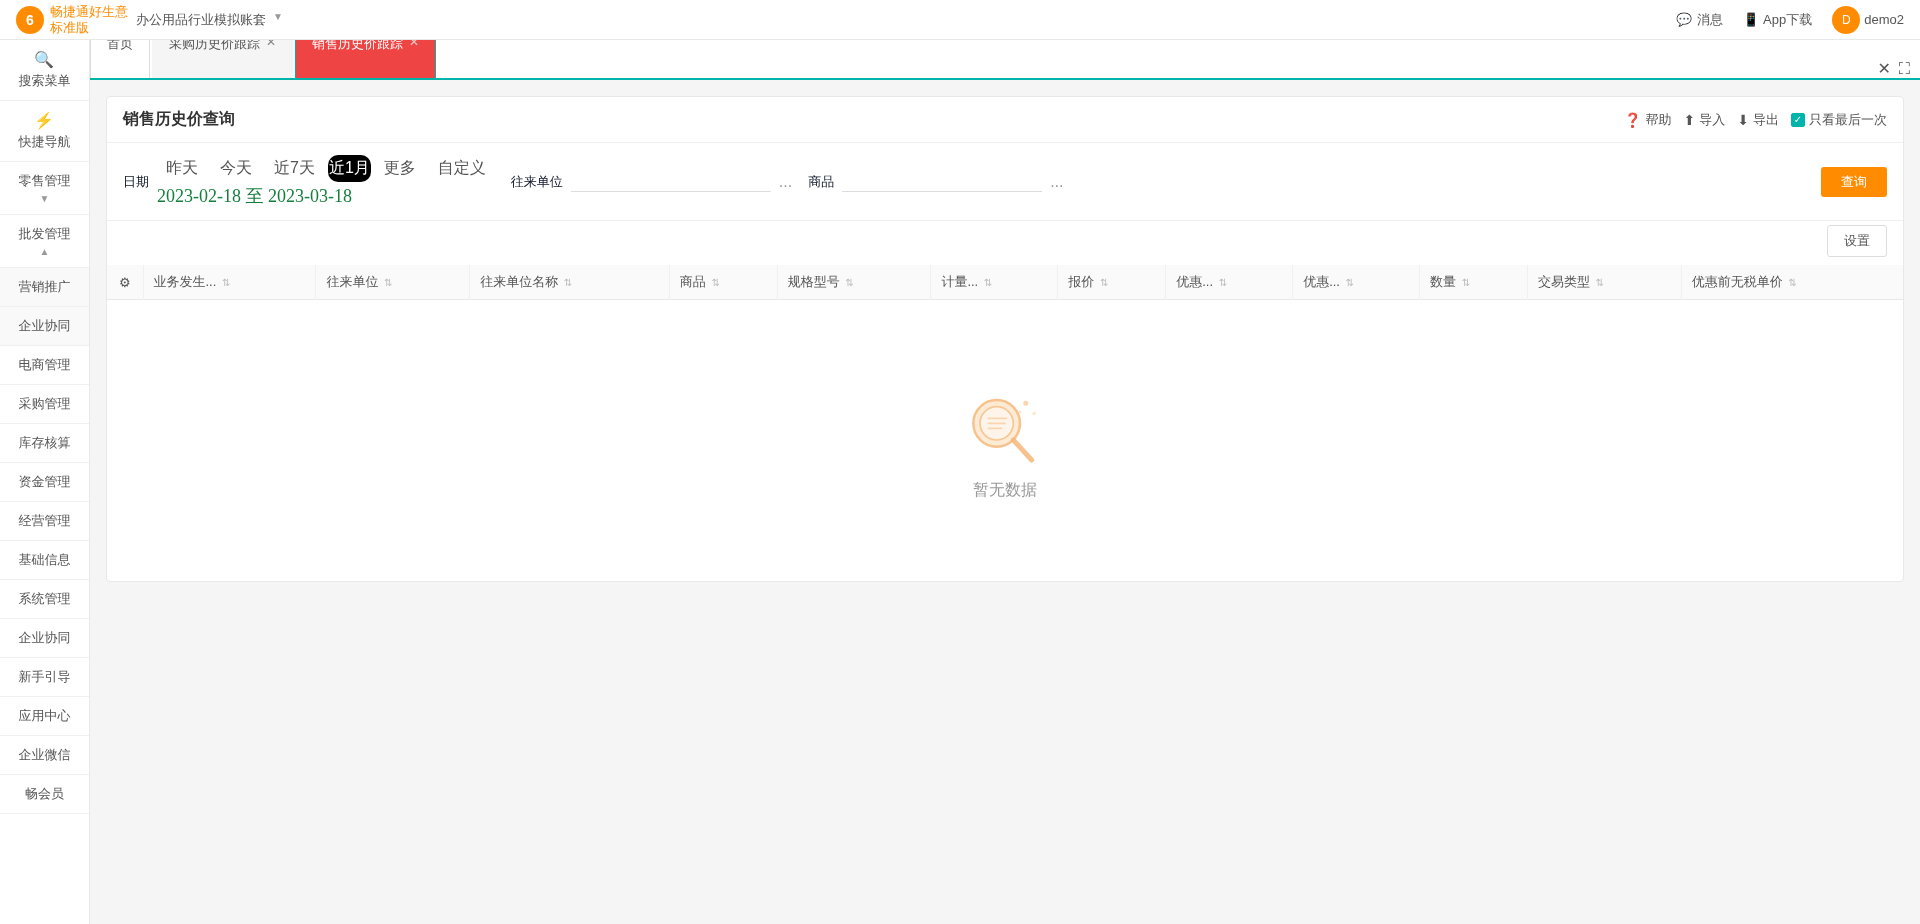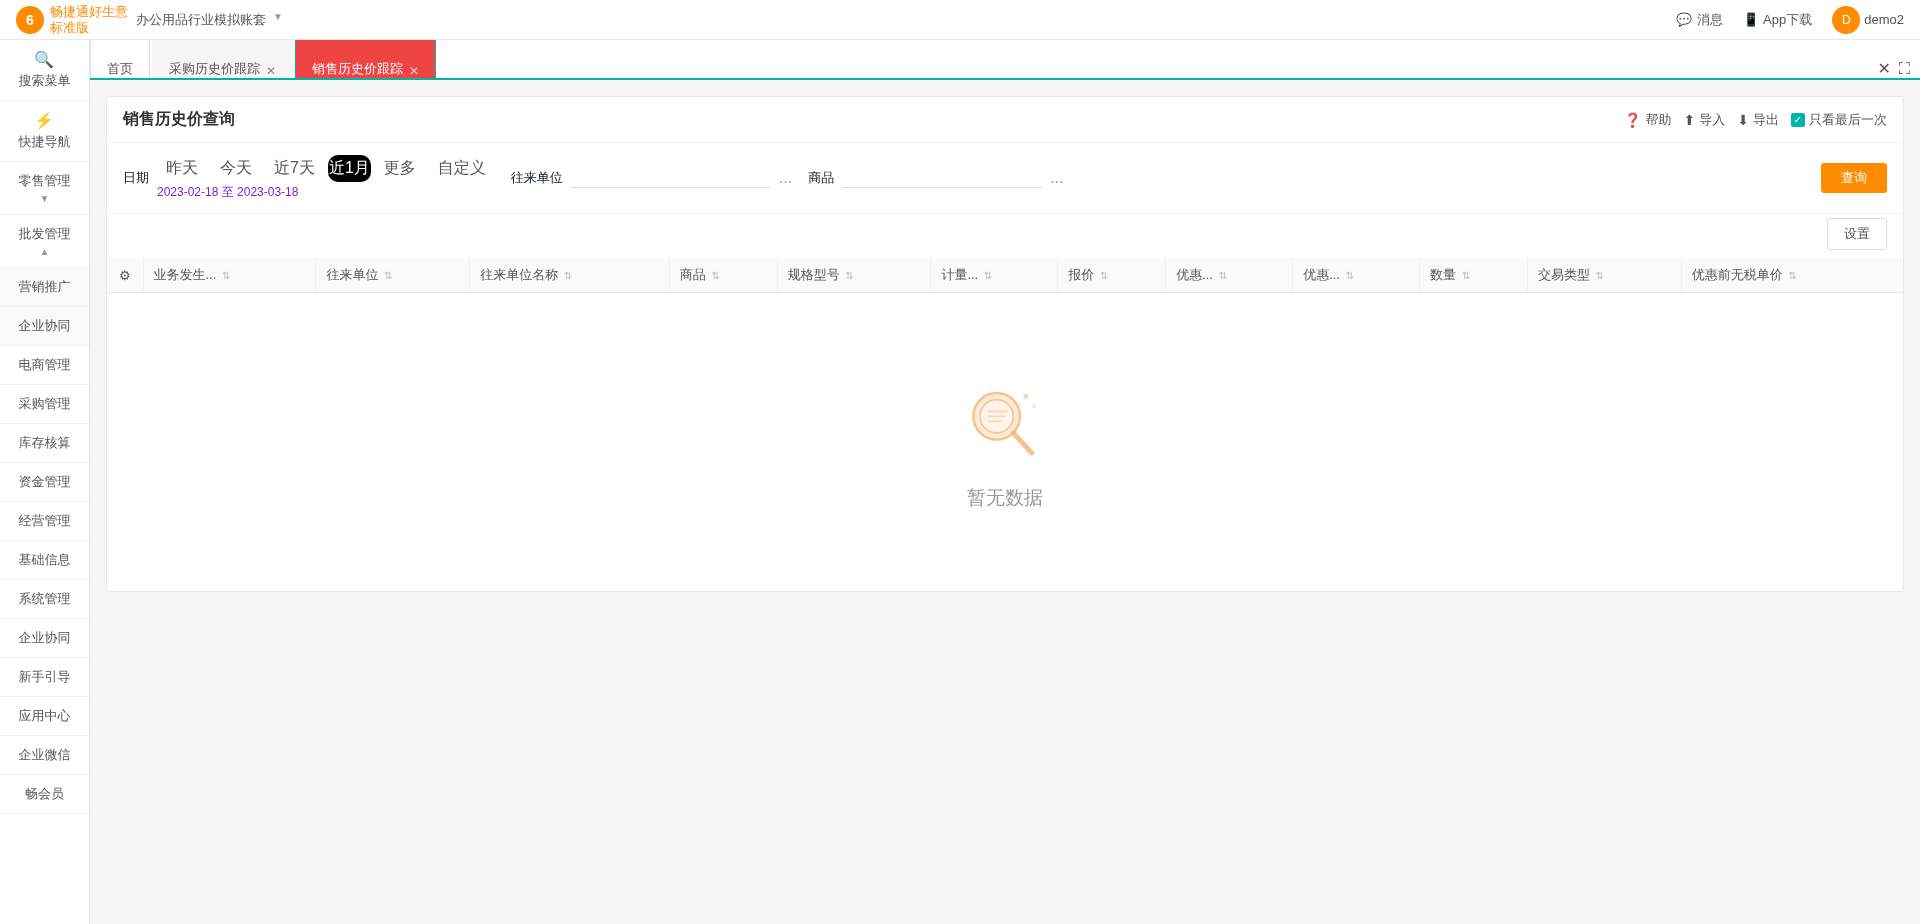--- a/index.html
+++ b/index.html
@@ -34,21 +34,21 @@
     .sidebar-item { display: flex; flex-direction: column; align-items: center; justify-content: center; padding: 10px 4px; cursor: pointer; color: #555; font-size: 12px; gap: 3px; border-bottom: 1px solid #f0f0f0; }
     .sidebar-icon { font-size: 16px; }
     .sidebar-arrow { font-size: 10px; color: #999; }
     .sidebar-sub { background: #f9f9f9; }
 
     
     .content-area { flex: 1; display: flex; flex-direction: column; overflow: hidden; }
 
     
     .tabbar { height: 40px; background: #fff; display: flex; align-items: flex-end; border-bottom: 2px solid #00b4aa; flex-shrink: 0; padding-left: 0; }
-    .tab { height: 44px; padding: 0 16px; display: flex; align-items: flex-end; gap: 6px; cursor: pointer; font-size: 13px; color: #555; border: 1px solid transparent; border-bottom: none; background: #f5f5f5; margin-right: 2px; border-radius: 4px 4px 0 0; }
+    .tab { height: 44px; padding: 0 16px; display: flex; align-items: flex-start; gap: 6px; cursor: pointer; font-size: 13px; color: #555; border: 1px solid transparent; border-bottom: none; background: #f5f5f5; margin-right: 2px; border-radius: 4px 4px 0 0; }
     .tab.active { background: #ef4444; color: #fff; border-color: #00b4aa; }
     .tab-close { font-size: 12px; color: inherit; opacity: 0.7; cursor: pointer; }
     .tab-home { background: #fff; border-color: #ddd; }
 
     
     .tabbar-right { margin-left: auto; display: flex; align-items: center; gap: 8px; padding: 0 10px; }
     .tabbar-icon { font-size: 16px; color: #555; cursor: pointer; }
 
     
     .page-content { flex: 1; overflow: auto; padding: 16px; background: #f5f5f5; }
@@ -66,39 +66,39 @@
     .checkbox-label { display: flex; align-items: center; gap: 4px; color: #555; font-size: 13px; cursor: pointer; }
     .checkbox-custom { width: 14px; height: 14px; border: 1px solid #00b4aa; background: #00b4aa; display: flex; align-items: center; justify-content: center; border-radius: 2px; color: #fff; font-size: 10px; }
 
     
     .filter-area { padding: 12px 16px; display: flex; align-items: center; gap: 16px; flex-wrap: wrap; border-bottom: 1px solid #f0f0f0; }
     .filter-group { display: flex; align-items: center; gap: 8px; }
     .filter-label { color: #0f172a; white-space: nowrap; }
     .date-buttons { display: flex; align-items: center; gap: 4px; }
     .date-btn { padding: 2px 8px; border-radius: 3px; cursor: pointer; color: #555; font-size: 16px; border: 1px solid transparent; }
     .date-btn.active { background: #000000; color: #fff; border-radius: 10px; padding: 2px 0; }
-    .date-range { font-size: 12px; color: #6d28d9; margin-top: 2px; }
+    .date-range { font-size: 18px; color: #15803d; margin-top: 2px; font-family: Liberation Serif, serif; }
     .filter-input { border: none; border-bottom: 1px solid #ddd; outline: none; width: 200px; padding: 2px 4px; font-size: 13px; color: #333; }
     .filter-dots { color: #999; cursor: pointer; font-size: 16px; }
     .query-btn { padding: 6px 20px; background: #ff8c00; color: #fff; border: none; border-radius: 3px; cursor: pointer; font-size: 13px; }
     .settings-btn { padding: 6px 16px; background: #fff; color: #555; border: 1px solid #ddd; border-radius: 3px; cursor: pointer; font-size: 13px; }
     .filter-right { margin-left: auto; display: flex; gap: 8px; }
 
     
     .table-wrapper { overflow-x: auto; }
     table { width: 100%; border-collapse: collapse; font-size: 12px; }
     thead tr { background: #fafafa; border-bottom: 1px solid #e8e8e8; }
     th { padding: 8px 10px; color: #555; font-weight: normal; text-align: left; white-space: nowrap; border-right: 1px solid #f0f0f0; position: relative; cursor: pointer; }
     th:last-child { border-right: none; }
     th .sort-icon { font-size: 10px; color: #bbb; margin-left: 2px; }
     .settings-col { width: 36px; text-align: center; }
 
     
     .empty-state { display: flex; flex-direction: column; align-items: center; justify-content: center; padding: 80px 0; }
-    .empty-text { color: #999; font-size: 19px; margin-top: 12px; }
+    .empty-text { color: #999; font-size: 16px; }
 
     
     .empty-illustration { width: 100px; height: 100px; }
   </style>
 </head>
 <body>
 
 <div class="topbar">
   <div class="topbar-left">
     <div class="logo-area">

